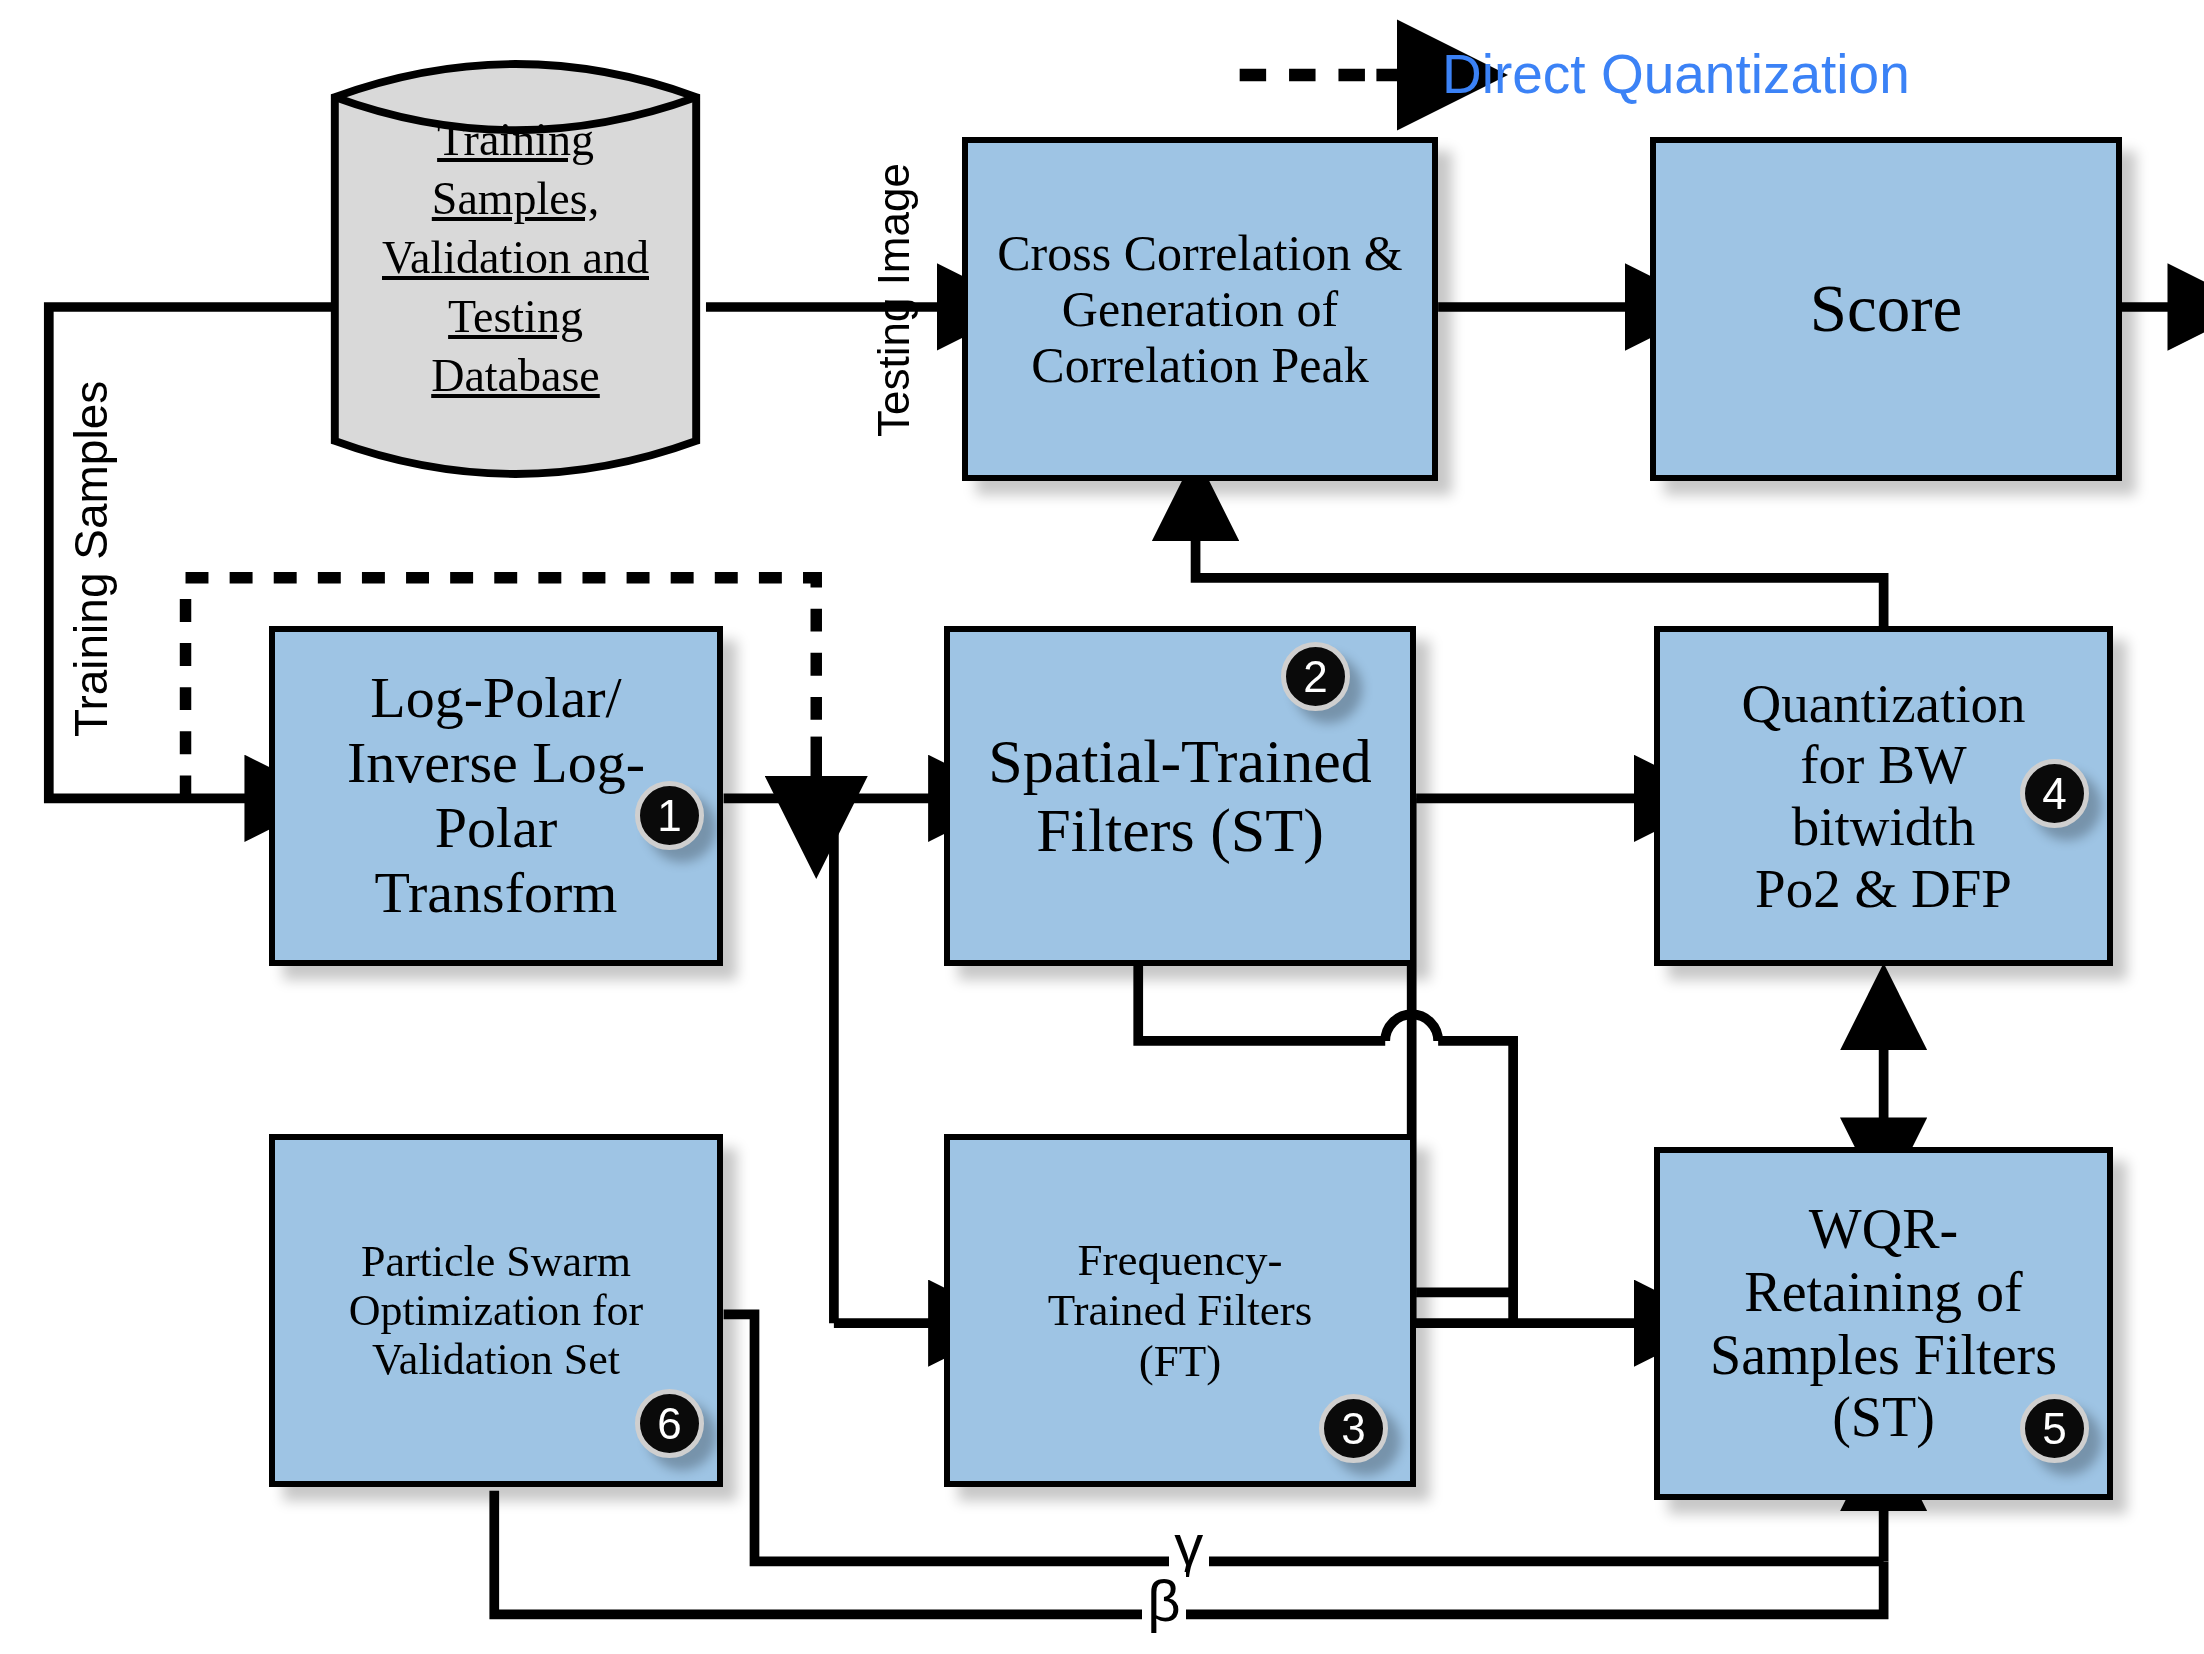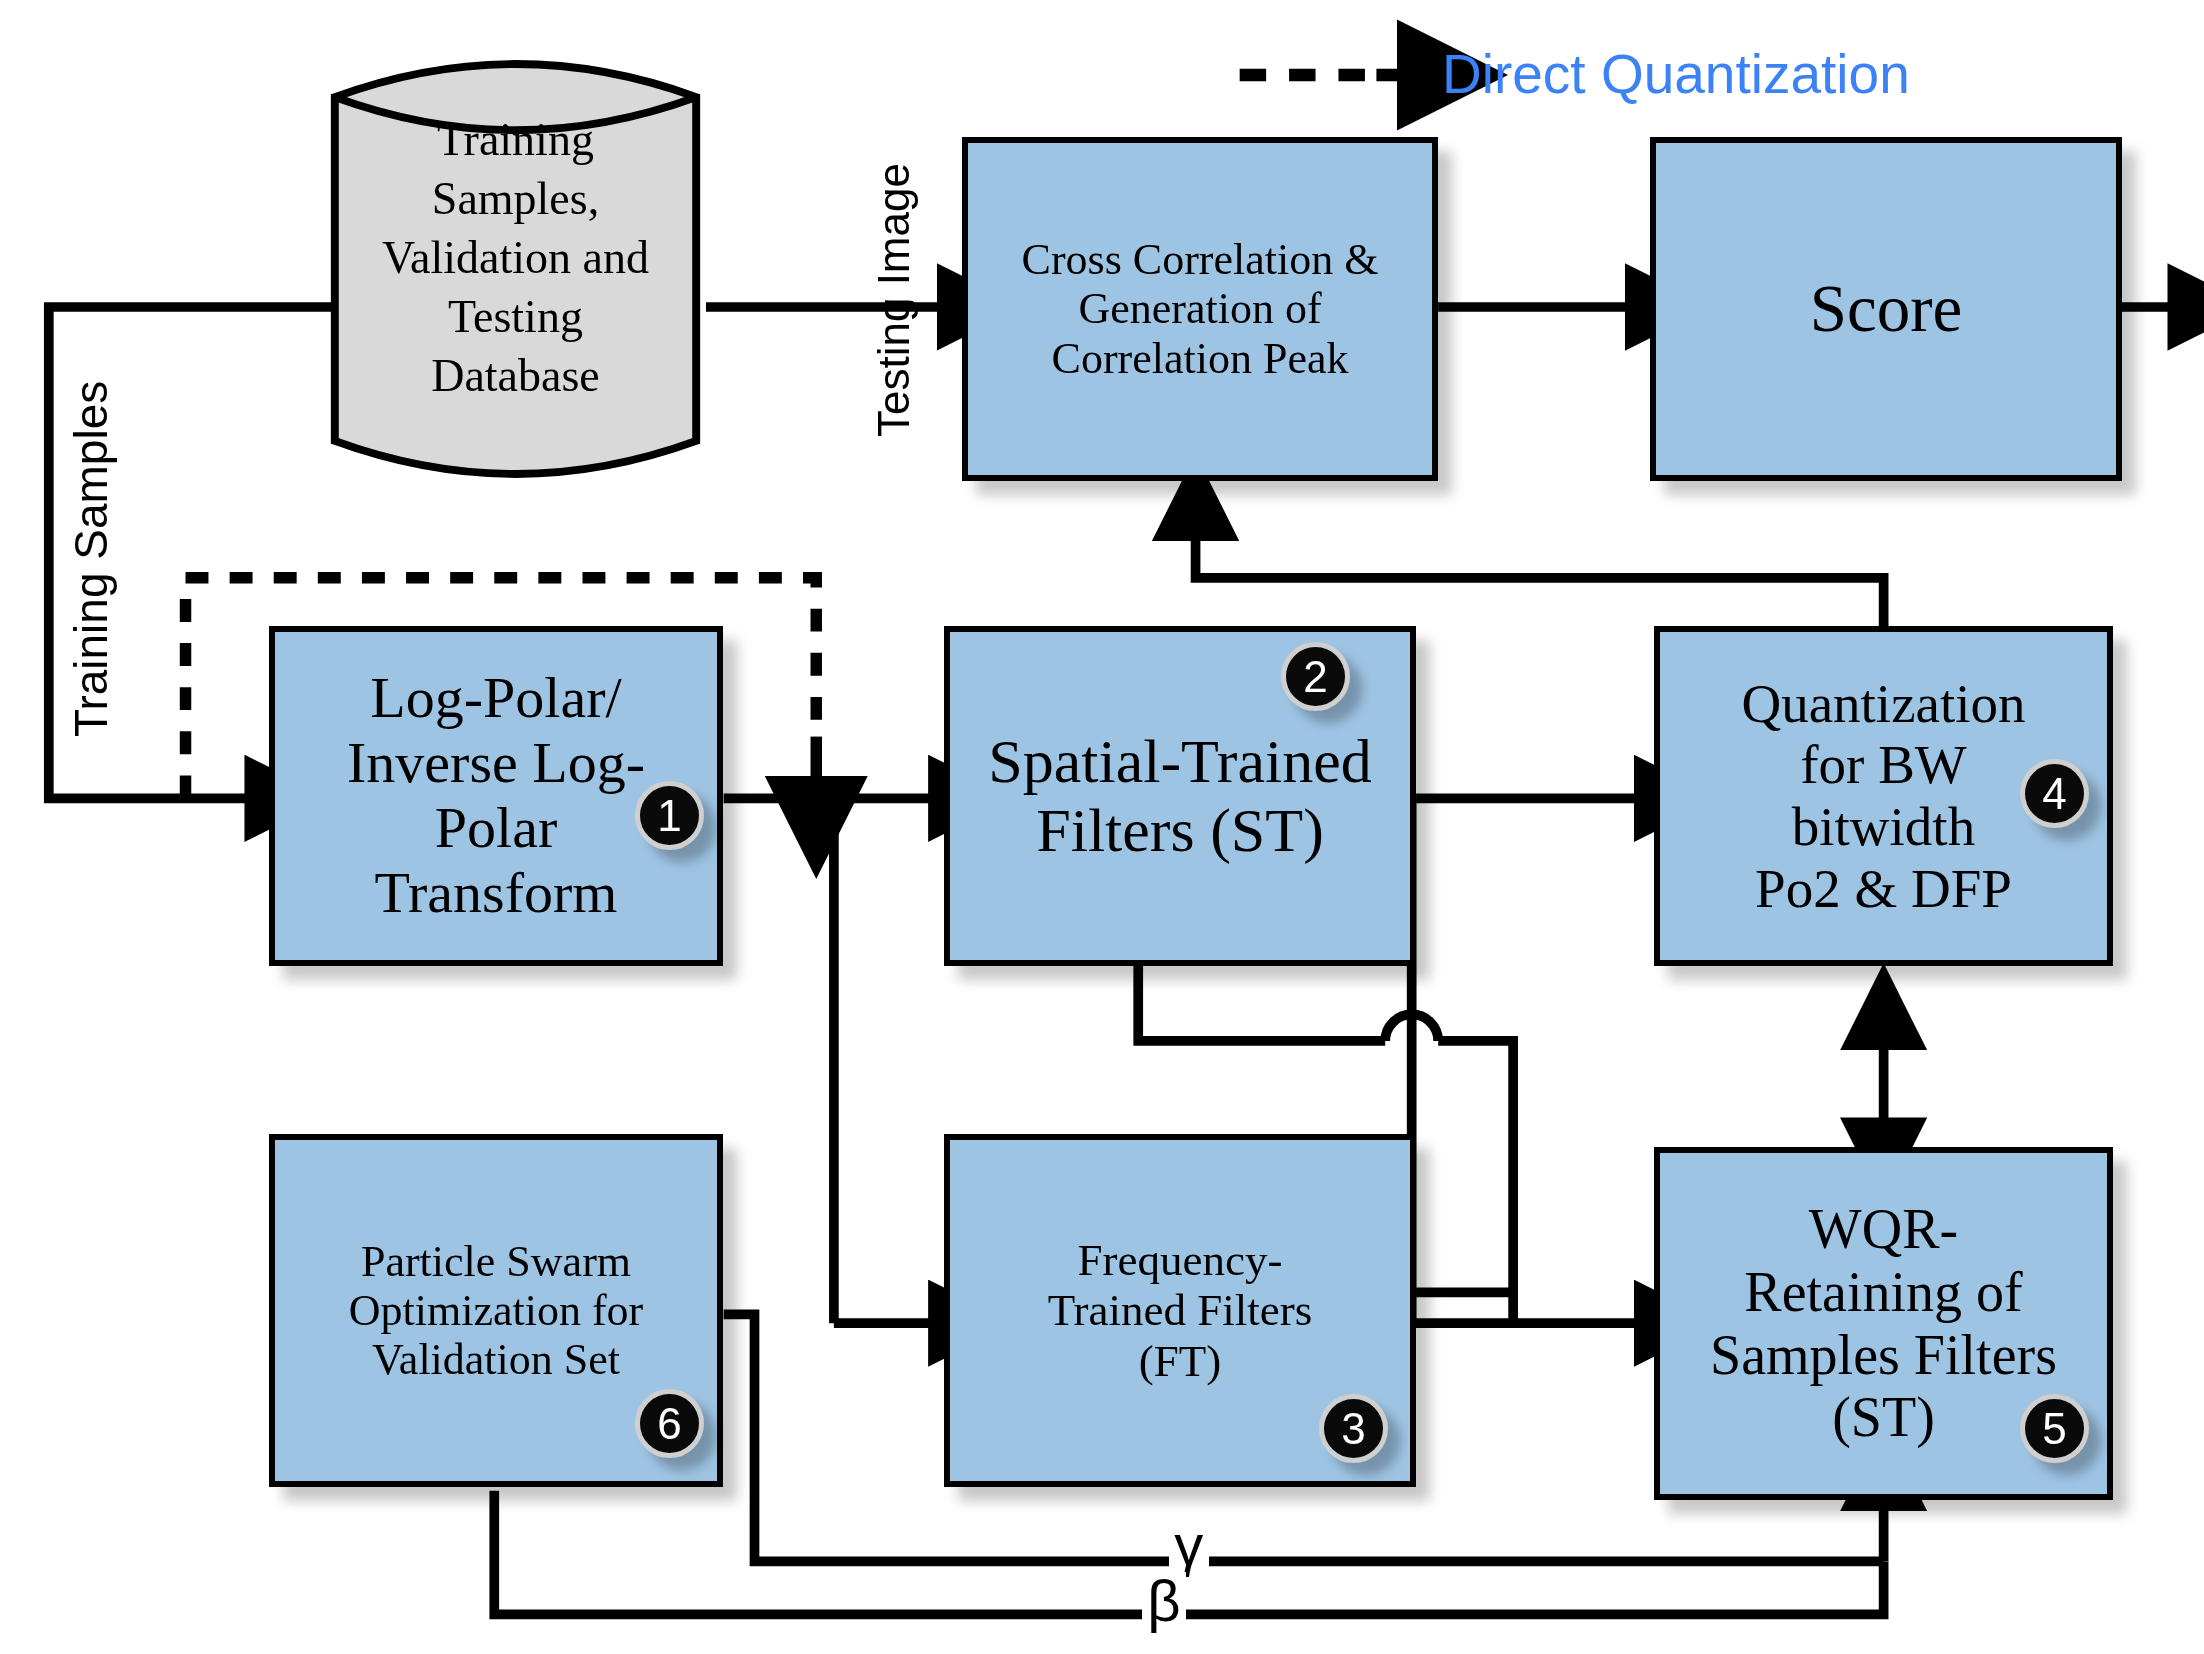--- a/index.html
+++ b/index.html
@@ -43,20 +43,21 @@
   }
   .db .dbtext {
     position: absolute;
     left: 0; right: 0;
     top: 76px;
     text-align: center;
     font-family: "Liberation Serif", "DejaVu Serif", serif;
     font-size: 46px;
     line-height: 1.28;
     color: #000;
+    text-decoration: underline;
   }
   .badge {
     position: absolute;
     width: 69px;
     height: 69px;
     border-radius: 50%;
     background: #0a0a0a;
     border: 5.3px solid #cfcfcf;
     box-shadow: 12.4px 12.4px 10.6px rgba(0,0,0,0.25);
     color: #ffffff;
@@ -191,21 +192,21 @@
     </svg>
     <div class="dbtext">
       <div>Training</div>
       <div>Samples,</div>
       <div>Validation and</div>
       <div>Testing</div>
       <div>Database</div>
     </div>
   </div>
 
-  <div class="node" style="left:962px; top:137px; width:476px; height:344px; font-size:44px;">
+  <div class="node" style="left:962px; top:137px; width:476px; height:344px; font-size:50px;">
     <div class="label">
       <div>Cross Correlation &amp;</div>
       <div>Generation of</div>
       <div>Correlation Peak</div>
     </div>
   </div>
 
   <div class="node" style="left:1650px; top:137px; width:472px; height:344px; font-size:67px;">
     <div class="label">
       <div>Score</div>

